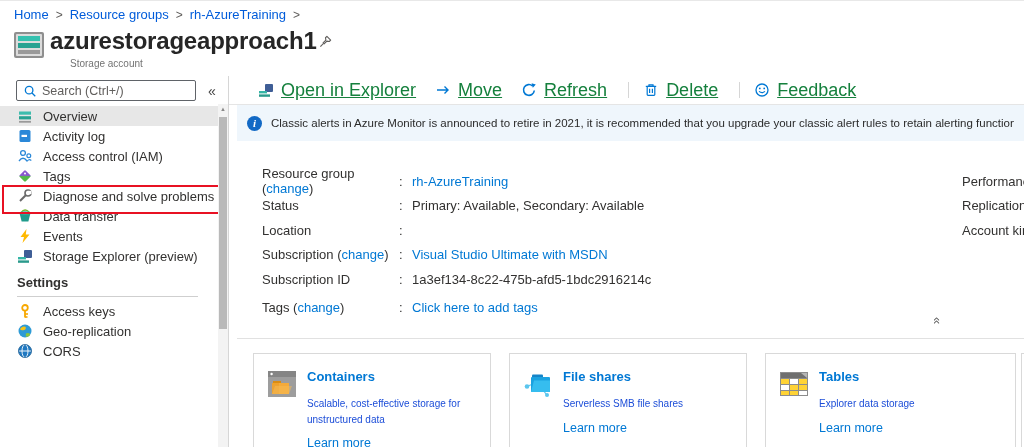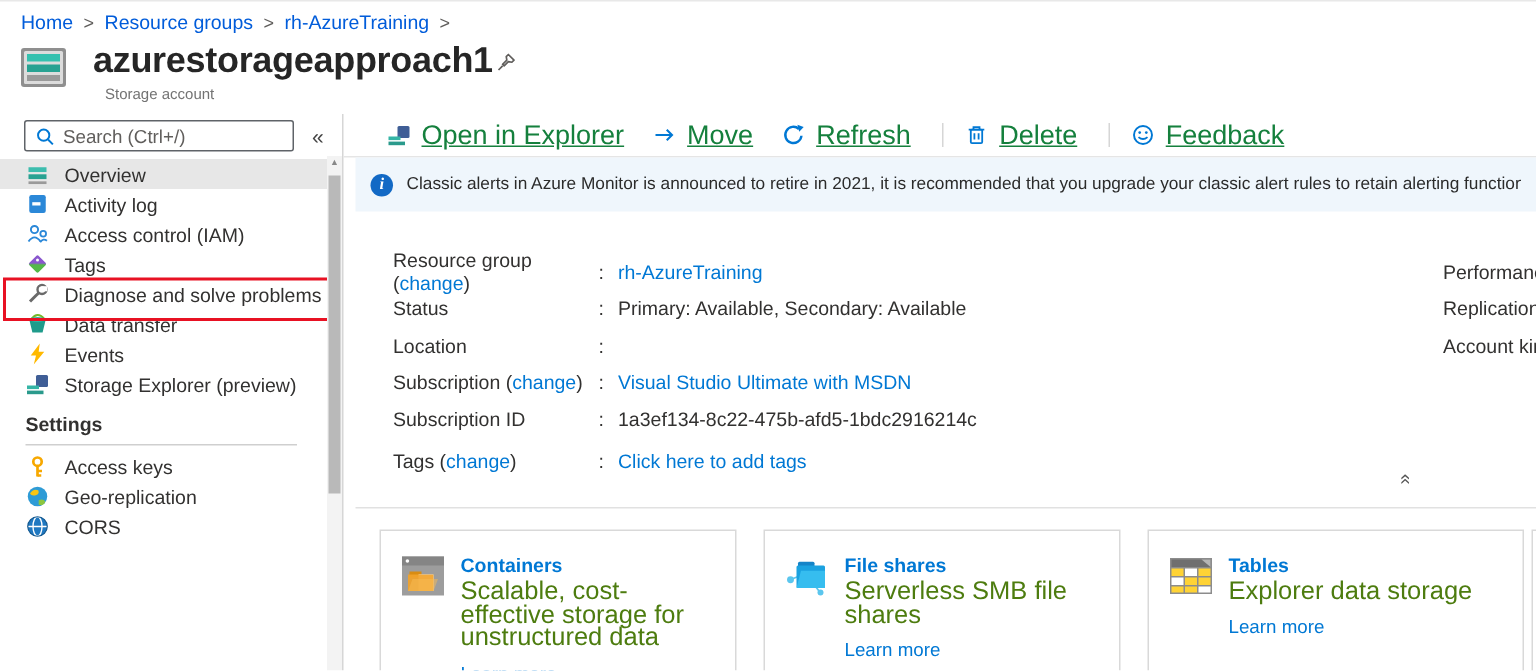--- a/index.html
+++ b/index.html
@@ -5,21 +5,21 @@
   html,body{margin:0;padding:0;background:#fff;}
   .page{position:relative;width:1024px;height:447px;background:#fff;overflow:hidden;
         font-family:"Liberation Sans","DejaVu Sans",sans-serif;color:#323130;border-top:1px solid #e8e8e8;box-sizing:border-box;}
   svg{display:block;}
 
   
   .breadcrumb{position:absolute;left:14px;top:6px;font-size:13px;display:flex;align-items:center;}
   .bc-link{color:#015cda;text-decoration:none;cursor:pointer;}
   .bc-sep{color:#605e5c;padding:0 7px;font-size:12px;}
   .title-icon{position:absolute;left:14px;top:31px;}
-  .title-row{position:absolute;left:62px;top:26px;display:flex;align-items:center;gap:1px;}
+  .title-row{position:absolute;left:50px;top:26px;display:flex;align-items:center;gap:1px;}
   .page-title{font-size:24px;font-weight:600;color:#262626;letter-spacing:-0.2px;}
   .subtitle{position:absolute;left:70px;top:57px;font-size:10px;color:#737373;}
 
   
   .sidebar{position:absolute;left:0;top:75px;width:228px;height:372px;border-right:1px solid #d6d6d6;background:#fff;}
   .search-wrap{position:absolute;left:16px;top:4px;}
   .search-input{width:180px;height:21px;box-sizing:border-box;border:1px solid #5f6368;border-radius:2px;
                 padding:0 4px 0 25px;font-size:12.5px;font-family:inherit;color:#7f1d1d;outline:none;}
   .search-input::placeholder{color:#605e5c;}
   .search-glyph{position:absolute;left:7px;top:4px;}
@@ -64,21 +64,21 @@
 
   
   .card{position:absolute;top:352px;height:112px;background:#fff;border:1px solid #d9d9d9;box-sizing:border-box;cursor:pointer;}
   .card1{left:253px;width:238px;}
   .card2{left:509px;width:238px;}
   .card3{left:765px;width:251px;}
   .card4{left:1021px;width:60px;}
   .card-icon{position:absolute;left:13px;top:15px;}
   .card-body{margin:15px 10px 0 53px;}
   .card-title{font-size:13px;font-weight:bold;color:#0078d4;}
-  .card-desc{font-size:17px;color:#4d7c0f;line-height:15.5px;margin-top:2px;}
+  .card-desc{font-size:10px;color:#1d4ed8;line-height:15.5px;margin-top:12px;}
   .card-link{display:inline-block;font-size:12.5px;color:#0078d4;margin-top:9px;cursor:pointer;text-align:center;}
 </style>
 </head>
 <body>
 
 <div class="page">
 
   <div class="breadcrumb">
     <span class="bc-link">Home</span>
     <span class="bc-sep">&gt;</span>

